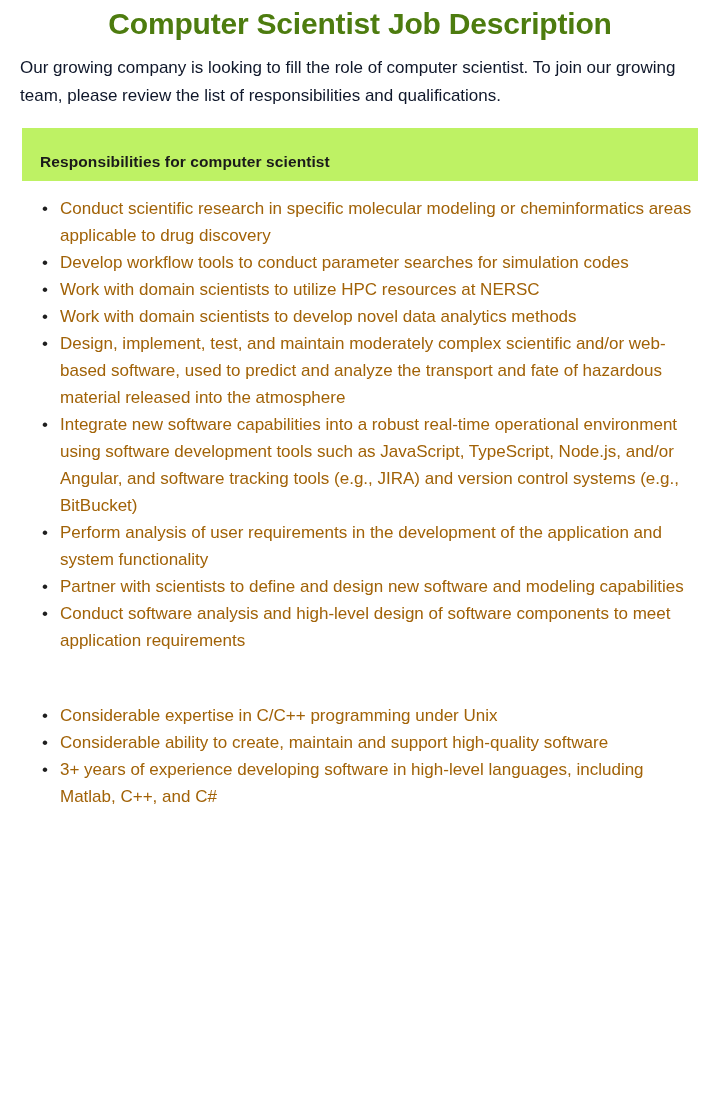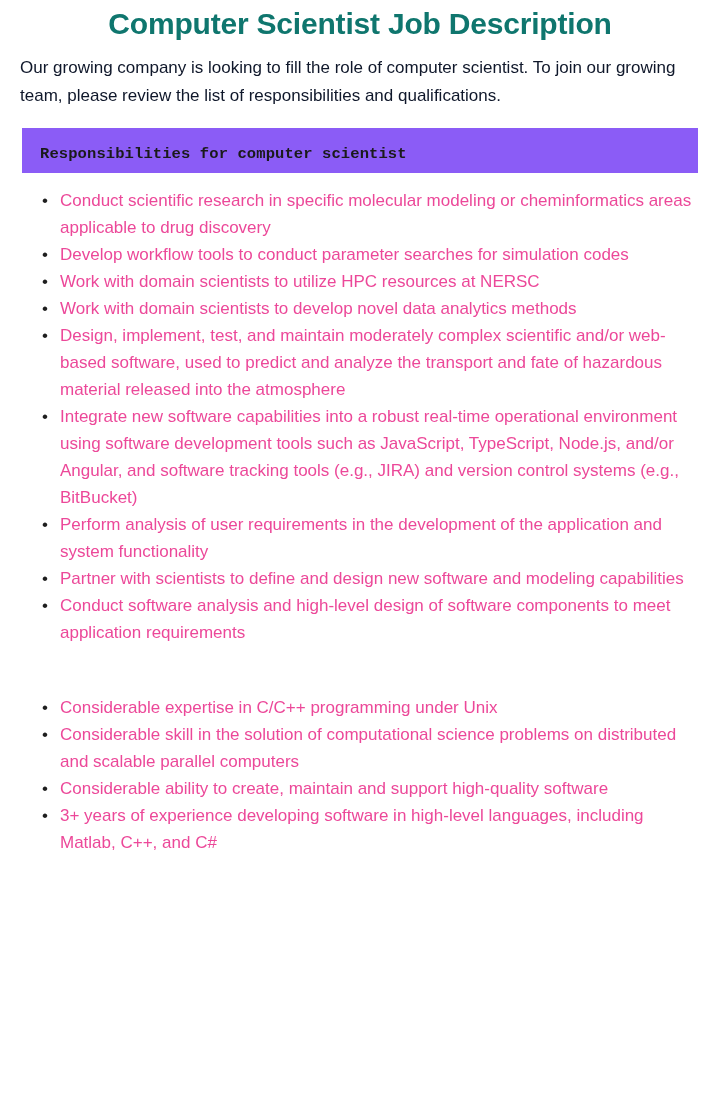--- a/index.html
+++ b/index.html
@@ -17,60 +17,59 @@
   .page {
     width: 720px;
     box-sizing: border-box;
     padding: 0;
     position: relative;
   }
   .doc-title {
     font-size: 30px;
     font-weight: bold;
     text-align: center;
-    color: #0f766e;
+    color: #4d7c0f;
     letter-spacing: -0.2px;
     margin: 0;
     padding: 4px 20px 0 20px;
     line-height: 40px;
   }
   .intro {
     font-size: 17px;
     line-height: 28px;
     color: #0f172a;
     margin: 0;
     padding: 10px 42px 0 20px;
   }
   .section {
     margin-top: 18px;
   }
   .section-header {
-    background: #8b5cf6;
+    background: #bef264;
     margin: 0 22px;
-    padding: 16px 0 9px 18px;
+    padding: 24px 0 9px 18px;
     box-sizing: border-box;
-    font-family: Liberation Mono, monospace;
   }
   .section-header-text {
     font-size: 15.5px;
     font-weight: bold;
     color: #1a1a1a;
     line-height: 20px;
     letter-spacing: 0.1px;
   }
   ul.bullet-list {
     list-style: none;
     margin: 0;
     padding: 14px 25px 0 0;
   }
   ul.bullet-list li {
     position: relative;
     font-size: 17px;
     line-height: 27px;
-    color: #ec4899;
+    color: #a16207;
     padding-left: 60px;
     margin-bottom: 0px;
   }
   ul.bullet-list li::before {
     content: "\2022";
     position: absolute;
     left: 42px;
     top: 0;
     font-size: 17px;
     line-height: 27px;
@@ -104,19 +103,18 @@
       <li>Partner with scientists to define and design new software and modeling capabilities</li>
       <li>Conduct software analysis and high-level design of software components to meet application requirements</li>
     </ul>
   </div>
 
   <div class="section-gap"></div>
 
   <div class="section">
     <ul class="bullet-list">
       <li>Considerable expertise in C/C++ programming under Unix</li>
-      <li>Considerable skill in the solution of computational science problems on distributed and scalable parallel computers</li>
       <li>Considerable ability to create, maintain and support high-quality software</li>
       <li>3+ years of experience developing software in high-level languages, including Matlab, C++, and C#</li>
     </ul>
   </div>
 
 </div>
 
 </body></html>

